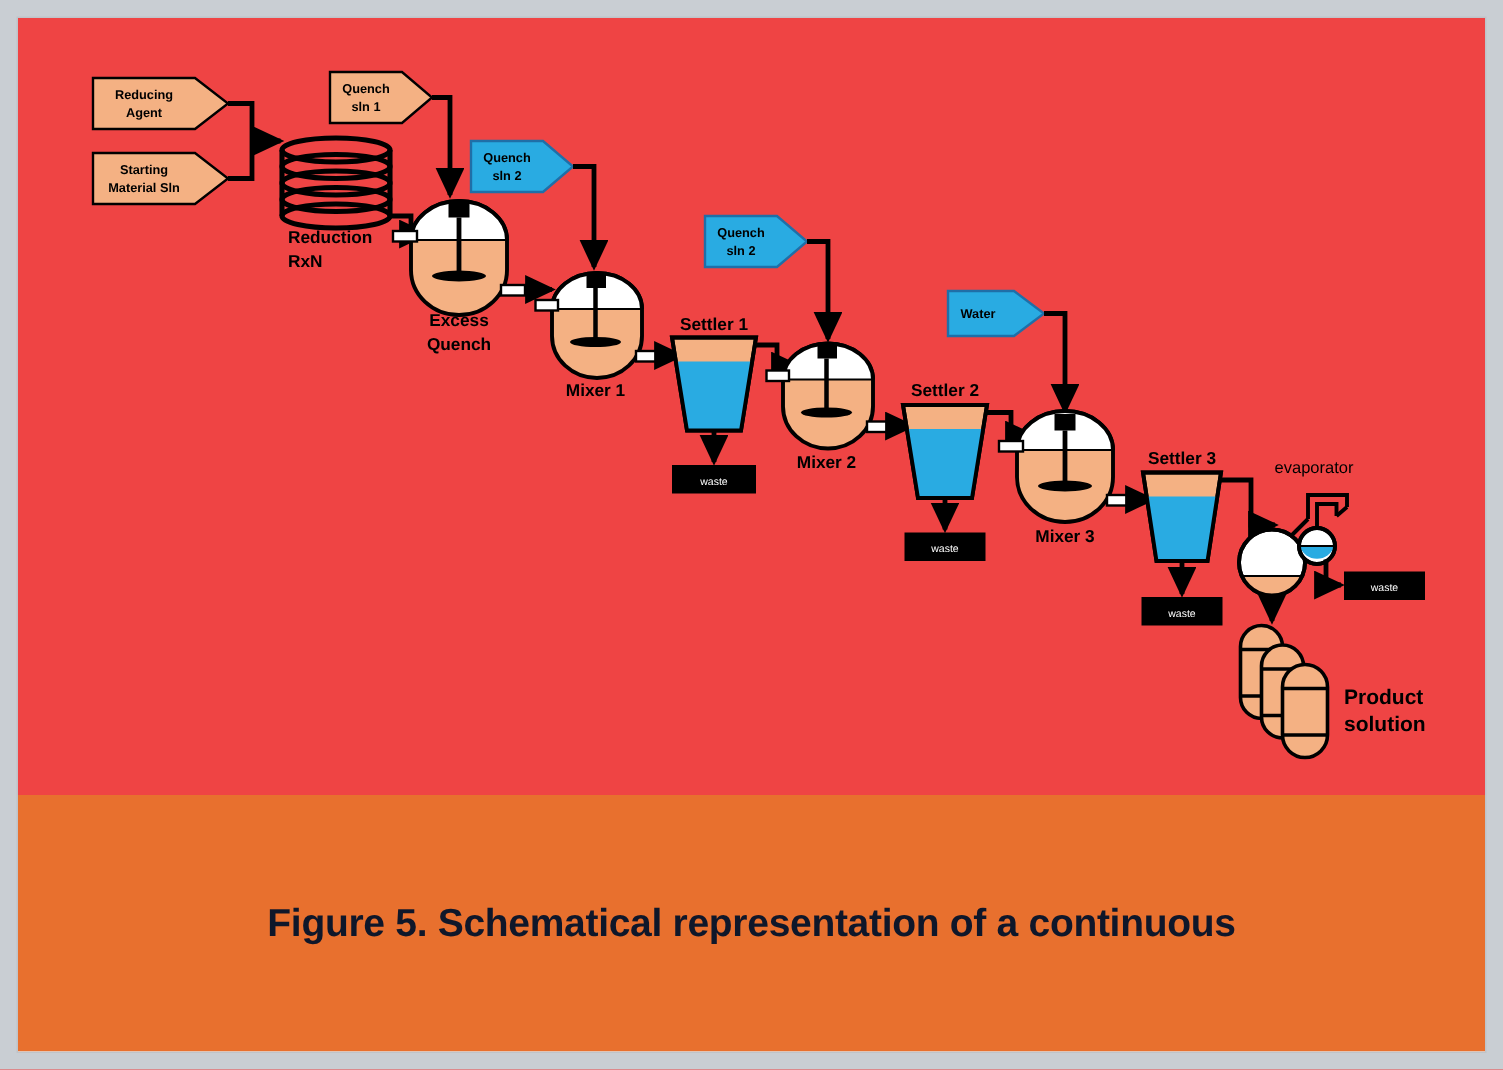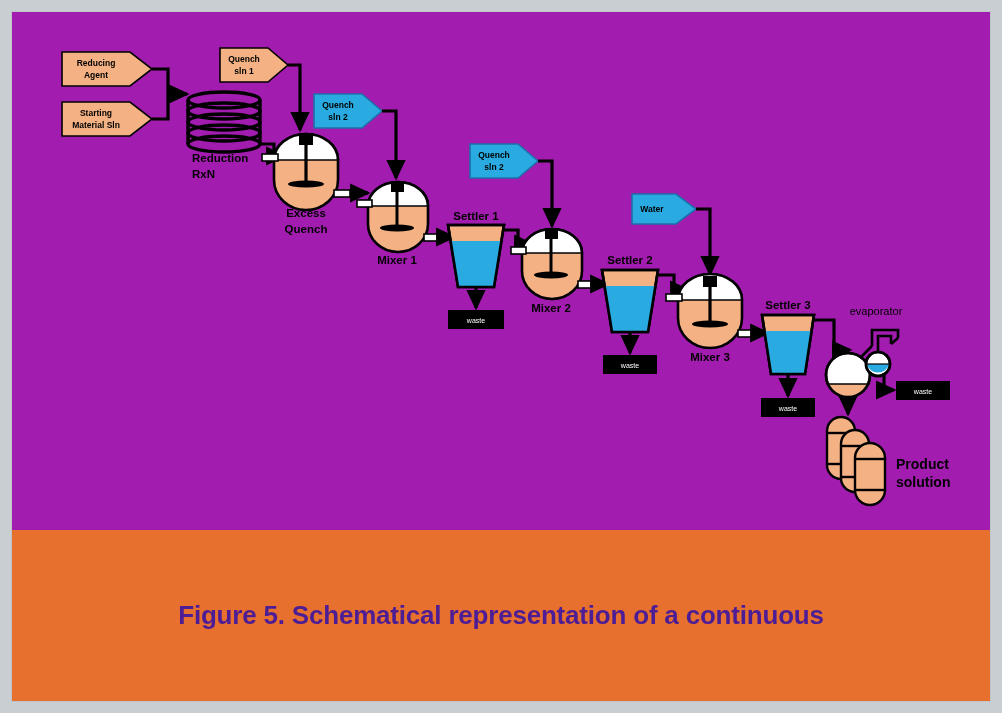--- a/index.html
+++ b/index.html
@@ -11,30 +11,30 @@
   }
   #page{
     position:absolute;left:12px;top:12px;
     width:978px;height:689px;
     background:#ffffff;
     box-shadow:0 0 0 1px #bfc4c9;
     overflow:hidden;
   }
   #diagram-area{
     position:absolute;left:0;top:0;width:978px;height:518px;
-    background:#a21caf;
+    background:#ef4444;
   }
   #diagram-svg{display:block;width:978px;height:518px;}
   #caption-banner{
     position:absolute;left:0;top:518px;width:978px;height:171px;
     background:#e8702e;
     display:flex;align-items:center;justify-content:center;
   }
   #caption-text{
-    color:#4c1d95;
+    color:#0f172a;
     font-size:26px;
     font-weight:bold;
     line-height:1.45;
     text-align:center;
     width:800px;
     letter-spacing:-0.2px;
   }
   .fig-label{font-size:11.5px;font-weight:bold;fill:#000;font-family:"Liberation Sans",sans-serif;}
   .fig-label-sm{font-size:8.5px;font-weight:bold;fill:#000;font-family:"Liberation Sans",sans-serif;}
   .fig-label-lg{font-size:14px;font-weight:bold;fill:#000;font-family:"Liberation Sans",sans-serif;}

